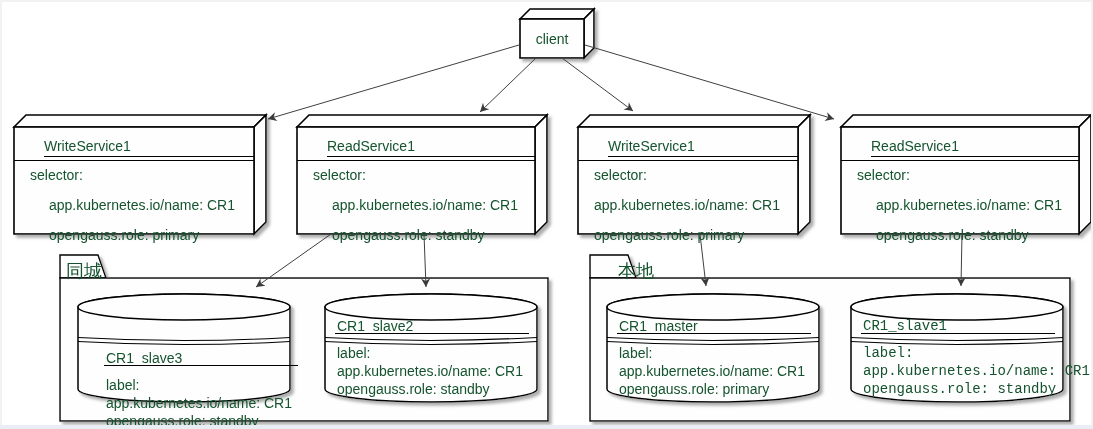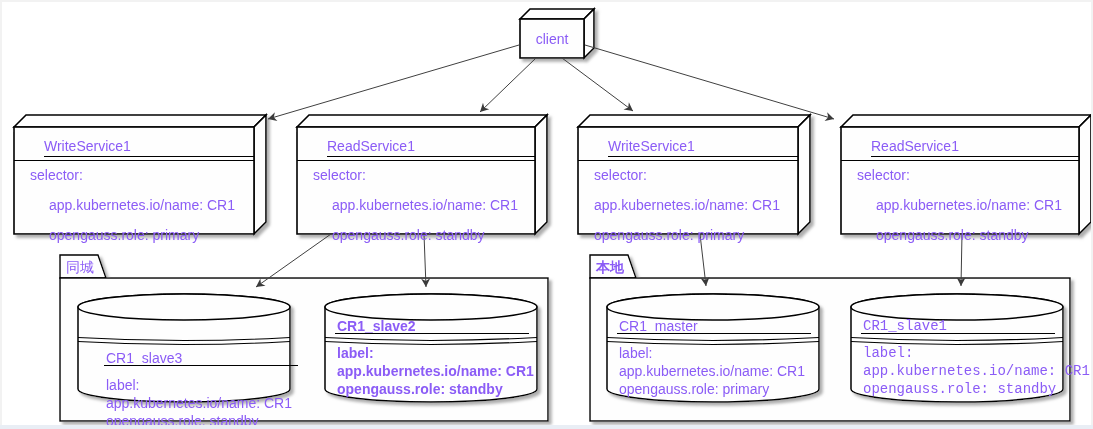--- a/index.html
+++ b/index.html
@@ -1,18 +1,18 @@
 <!DOCTYPE html>
 <html><head>
 <meta charset="utf-8">
 <style>
   html,body{margin:0;padding:0;background:#ffffff;}
   .stage{
     position:relative;width:1093px;height:429px;background:#ffffff;
-    font-family:"Liberation Sans","DejaVu Sans",sans-serif;color:#8b5cf6;overflow:hidden;
+    font-family:"Liberation Sans","DejaVu Sans",sans-serif;color:#14532d;overflow:hidden;
   }
   .stage svg.underlay{position:absolute;left:0;top:0;z-index:1;}
   .txtlayer{position:absolute;left:0;top:0;width:100%;height:100%;z-index:2;pointer-events:none;}
 
   
   .client-label{position:absolute;left:520px;top:31px;width:64px;text-align:center;font-size:14px;}
 
   
   .svc{position:absolute;height:107px;font-size:14px;}
   .svc-title{height:17px;margin:11px 0 0 30px;border-bottom:1.2px solid #000;padding-bottom:1px;white-space:nowrap;}
@@ -22,21 +22,21 @@
   .svc-line.indent{margin-left:35px;}
 
   
   .cyl{position:absolute;width:212px;height:112px;font-size:14px;}
   .cyl-title{position:absolute;left:12px;top:24px;white-space:nowrap;}
   .cyl-underline{position:absolute;left:10px;right:8px;top:39px;border-top:1px solid #000;}
   .cyl-line{position:absolute;left:12px;white-space:nowrap;line-height:15px;text-align:center;}
   .cyl-line.l1{top:52px;} .cyl-line.l2{top:70px;} .cyl-line.l3{top:88px;}
 
   
-  .pkg-label{position:absolute;top:259px;font-size:14px;white-space:nowrap;}
+  .pkg-label{position:absolute;top:259px;font-size:18px;white-space:nowrap;}
 
   
   .frame{position:absolute;z-index:3;pointer-events:none;}
   .frame.top{left:0;top:0;width:1093px;height:2px;background:#f2f2f2;}
   .frame.left{left:0;top:0;width:2px;height:429px;background:#f2f2f2;}
   .frame.right{left:1091px;top:0;width:2px;height:429px;background:#f2f2f2;}
   .frame.bottom{left:0;top:425px;width:1093px;height:4px;background:#e9eef5;}
 </style>
 </head>
 <body>
@@ -156,31 +156,31 @@
 
     <div class="svc" style="left:841px;top:127px;width:238px;">
       <div class="svc-title">ReadService1</div>
       <div class="svc-sep"></div>
       <div class="svc-line first">selector:</div>
       <div class="svc-line indent">app.kubernetes.io/name: CR1</div>
       <div class="svc-line indent">opengauss.role: standby</div>
     </div>
 
     <div class="pkg-label" style="left:66px;">同城</div>
-    <div class="pkg-label" style="left:596px;font-weight:bold;">本地</div>
+    <div class="pkg-label" style="left:618px;">本地</div>
 
     <div class="cyl" style="left:94px;top:294px;margin-top:32px;">
       <div class="cyl-title">CR1_slave3</div>
       <div class="cyl-underline"></div>
       <div class="cyl-line l1">label:</div>
       <div class="cyl-line l2">app.kubernetes.io/name: CR1</div>
       <div class="cyl-line l3">opengauss.role: standby</div>
     </div>
 
-    <div class="cyl" style="left:325px;top:294px;font-weight:bold;">
+    <div class="cyl" style="left:325px;top:294px;">
       <div class="cyl-title">CR1_slave2</div>
       <div class="cyl-underline"></div>
       <div class="cyl-line l1">label:</div>
       <div class="cyl-line l2">app.kubernetes.io/name: CR1</div>
       <div class="cyl-line l3">opengauss.role: standby</div>
     </div>
 
     <div class="cyl" style="left:607px;top:294px;">
       <div class="cyl-title">CR1_master</div>
       <div class="cyl-underline"></div>

